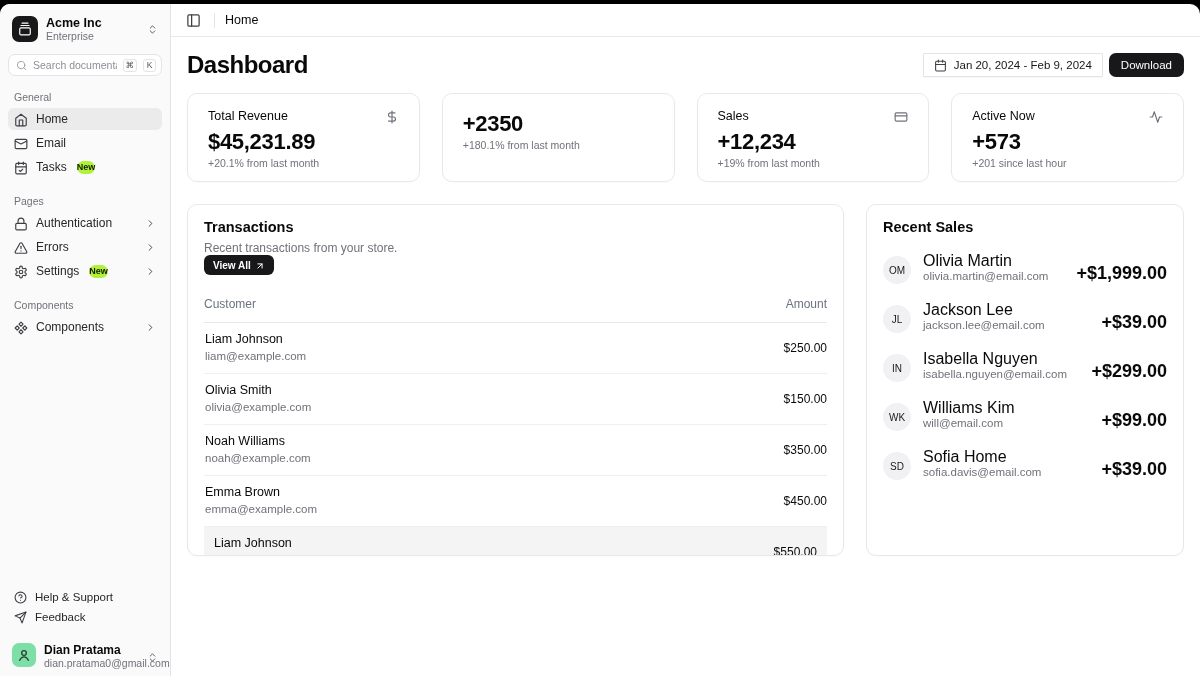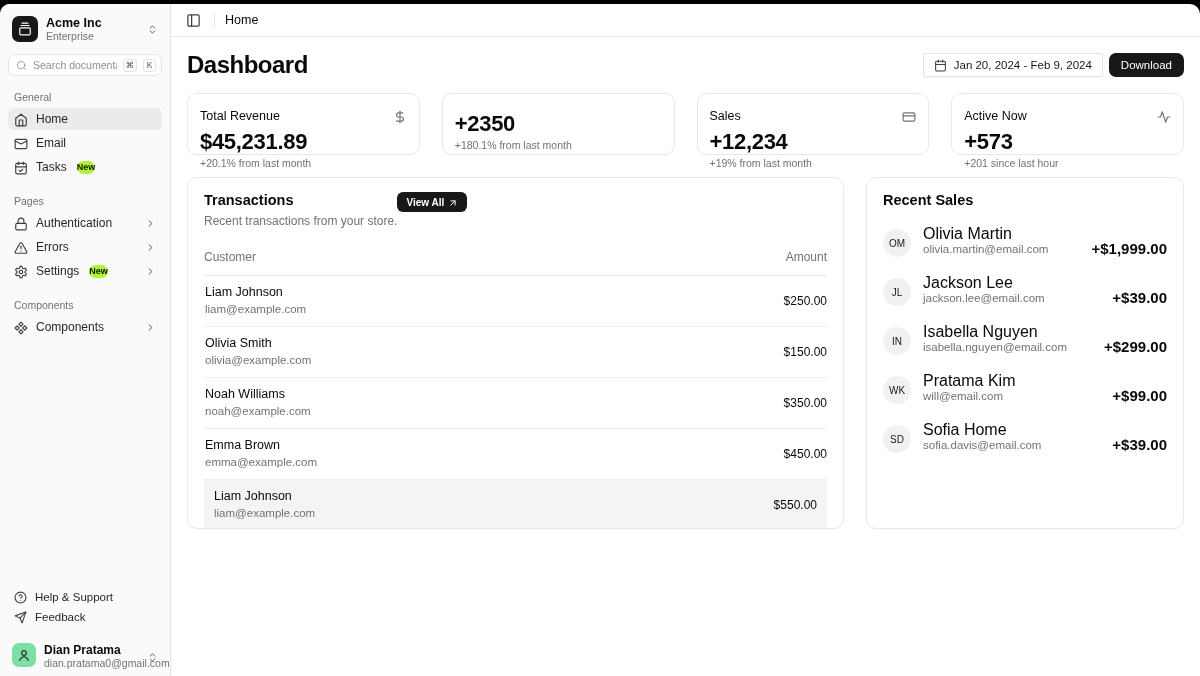--- a/index.html
+++ b/index.html
@@ -43,30 +43,30 @@
   .breadcrumb { font-size:12.5px; color:#09090b; }
   .content { padding:14px 16px 0; flex:1; overflow:hidden; }
   .page-header { display:flex; align-items:center; justify-content:space-between; margin-bottom:14px; }
   .page-title { font-size:24px; font-weight:800; color:#09090b; letter-spacing:-0.5px; }
   .header-actions { display:flex; gap:6px; }
   .date-btn { height:24px; display:flex; align-items:center; gap:7px; border:1px solid #e4e4e7; background:#fff; border-radius:1px; padding:0 10px; font-size:11.5px; color:#18181b; cursor:pointer; box-shadow:0 1px 1px rgba(0,0,0,.03); font-family:inherit; }
   .date-btn .ic { color:#3f3f46; }
   .btn-dark { height:24px; background:#18181b; color:#fff; border:none; border-radius:7px; padding:0 12px; font-size:11.5px; font-weight:500; cursor:pointer; display:flex; align-items:center; gap:5px; font-family:inherit; }
 
   .stats { display:grid; grid-template-columns:repeat(4,1fr); gap:22px; margin-bottom:22px; }
-  .stat-card { border:1px solid #e8e8ea; border-radius:10px; background:#fff; padding:13px 12px 12px; height:62px; box-shadow:0 1px 2px rgba(0,0,0,.02); }
+  .stat-card { border:1px solid #e8e8ea; border-radius:10px; background:#fff; padding:13px 20px 12px; height:89px; box-shadow:0 1px 2px rgba(0,0,0,.02); }
   .stat-top { display:flex; align-items:center; justify-content:space-between; }
   .stat-title { font-size:12.5px; font-weight:500; color:#09090b; }
   .stat-top .ic { color:#71717a; }
   .stat-value { font-size:22px; font-weight:800; color:#09090b; margin-top:4px; letter-spacing:-0.3px; }
   .stat-change { font-size:10.5px; color:#71717a; margin-top:2px; }
 
   .panels { display:grid; grid-template-columns:657fr 318fr; gap:22px; }
   .panel { border:1px solid #e8e8ea; border-radius:10px; background:#fff; padding:14px 16px; height:352px; box-shadow:0 1px 2px rgba(0,0,0,.02); overflow:hidden; }
-  .panel-head { display:flex; align-items:flex-start; justify-content:flex-start; }
+  .panel-head { display:flex; align-items:flex-start; justify-content:space-between;flex-direction:column; }
   .panel-title { font-size:14.5px; font-weight:700; color:#09090b; }
   .panel-sub { font-size:12px; color:#71717a; margin-top:6px; }
   .view-all { background:#18181b; color:#fff; border:none; border-radius:6px; height:20px; padding:0 9px; font-size:10px; font-weight:600; display:flex; align-items:center; gap:4px; cursor:pointer; font-family:inherit; }
 
   table.tx { width:100%; border-collapse:collapse; margin-top:14px; }
   .tx th { font-size:12px; font-weight:400; color:#6b7280; text-align:left; padding:8px 0 11px; border-bottom:1px solid #e8e8ea; }
   .tx th:last-child, .tx td:last-child { text-align:right; }
   .tx td { padding:9px 0; border-bottom:1px solid #efeff1; vertical-align:middle; }
   .tx tr:last-child td { border-bottom:none; }
   .tx tr.hl td { background:#f4f4f5; }
@@ -76,21 +76,21 @@
   .tx-name { font-size:12.5px; color:#09090b; line-height:15px; }
   .tx-email { font-size:11.5px; color:#71717a; line-height:15px; margin-top:2px; }
   .tx-amount { font-size:12px; color:#09090b; }
 
   .sales-list { margin-top:18px; display:flex; flex-direction:column; gap:18px; }
   .sale { display:flex; align-items:flex-end; gap:12px; }
   .sale-avatar { width:28px; height:28px; border-radius:50%; background:#f1f1f3; color:#18181b; font-size:10px; font-weight:500; display:flex; align-items:center; justify-content:center; flex-shrink:0; }
   .sale-text { flex:1; min-width:0; }
   .sale-name { font-size:16px; font-weight:500; color:#09090b; line-height:15px; }
   .sale-email { font-size:11.5px; color:#71717a; line-height:15px; margin-top:1px; }
-  .sale-amount { font-size:15px; font-weight:700; color:#09090b; white-space:nowrap; }
+  .sale-amount { font-size:18px; font-weight:700; color:#09090b; white-space:nowrap; }
 
   .ic { display:inline-block; vertical-align:middle; }
 </style>
 </head>
 <body>
 
 <div class="app">
 
   <aside class="sidebar">
 
@@ -403,21 +403,21 @@
               <span class="sale-avatar">IN</span>
               <span class="sale-text">
                   <span class="sale-name" style="display:block">Isabella Nguyen</span>
                   <span class="sale-email" style="display:block">isabella.nguyen@email.com</span>
                 </span>
               <span class="sale-amount">+$299.00</span>
             </div>
             <div class="sale">
               <span class="sale-avatar">WK</span>
               <span class="sale-text">
-                  <span class="sale-name" style="display:block">Pratama Kim</span>
+                  <span class="sale-name" style="display:block">Williams Kim</span>
                   <span class="sale-email" style="display:block">will@email.com</span>
                 </span>
               <span class="sale-amount">+$99.00</span>
             </div>
             <div class="sale">
               <span class="sale-avatar">SD</span>
               <span class="sale-text">
                   <span class="sale-name" style="display:block">Sofia Home</span>
                   <span class="sale-email" style="display:block">sofia.davis@email.com</span>
                 </span>

